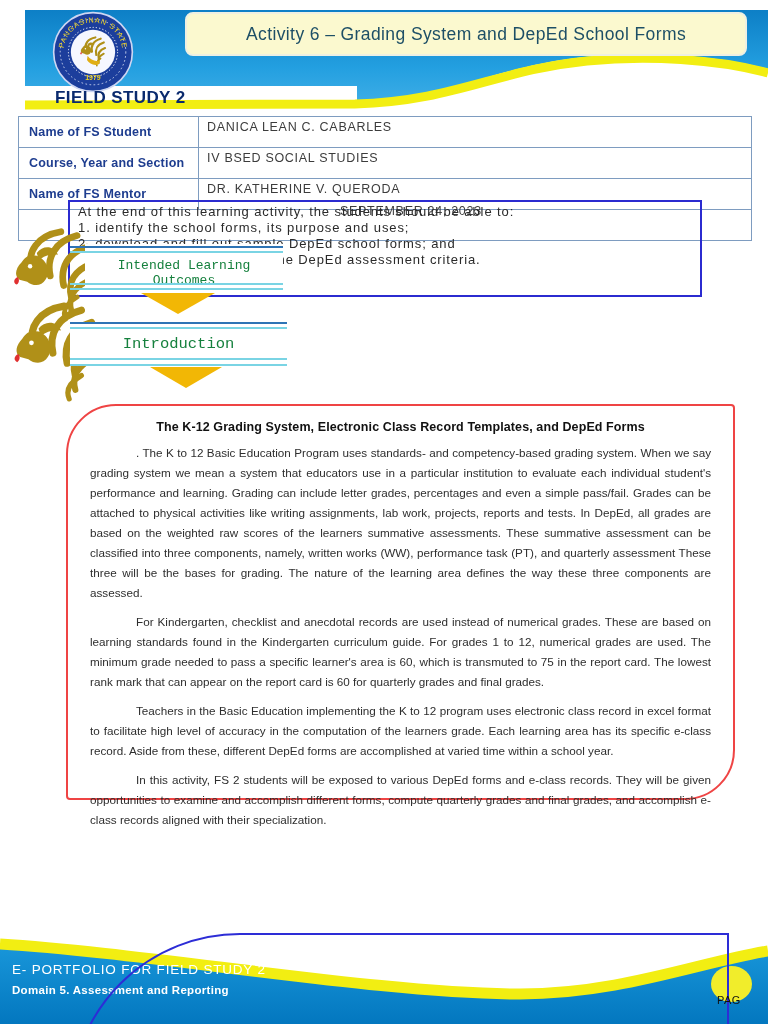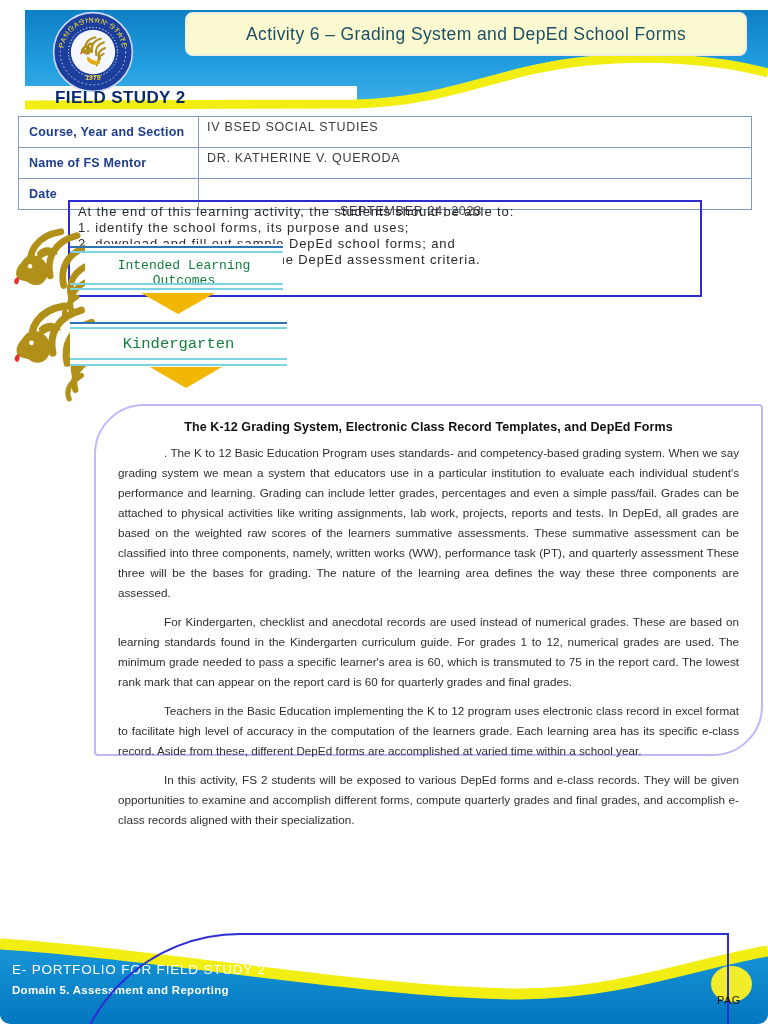--- a/index.html
+++ b/index.html
@@ -1,17 +1,17 @@
 <!DOCTYPE html>
 <html><head>
 <meta charset="utf-8">
 <style>
   html,body{margin:0;padding:0;background:#fff;}
   #page{position:relative;width:768px;height:1024px;background:#fff;overflow:hidden;
-        font-family:"Liberation Sans",sans-serif;border-radius:10px;}
+        font-family:"Liberation Sans",sans-serif;}
   .abs{position:absolute;}
 
   
   .hdr-band{left:25px;top:10px;width:743px;height:104px;
     background:linear-gradient(180deg,#0d7fc6 0%,#239fe0 55%,#45b2e8 100%);z-index:1;}
   .hdr-svg{left:25px;top:10px;width:743px;height:104px;z-index:2;}
   .activity-title{left:185px;top:12px;width:558px;height:40px;background:#fbf9cf;
     border:2px solid #eef0e2;border-radius:8px;display:flex;align-items:center;justify-content:center;
     color:#1d4f66;font-size:17.5px;letter-spacing:.4px;z-index:3;}
   .seal{left:52px;top:11px;width:82px;height:82px;z-index:4;}
@@ -29,22 +29,22 @@
   .ilo-box{left:68px;top:200px;width:630px;height:93px;border:2px solid #2b2bd0;z-index:2;}
   .ilo-line{position:absolute;left:8px;font-size:13px;color:#2a2a2a;letter-spacing:.9px;white-space:nowrap;}
   .banner-label-box{background:#fff;z-index:4;}
   .hline{height:2px;z-index:5;}
   .banner-text{z-index:5;text-align:center;color:#15803d;font-family:Liberation Mono, monospace;}
   .tri-down{width:0;height:0;border-left:37px solid transparent;border-right:37px solid transparent;
     border-top:21px solid #f2b705;z-index:5;}
   .lion{z-index:3;}
 
   
-  .content-box{left:66px;top:404px;width:669px;height:352px;box-sizing:border-box;
-    border:2px solid #c4b5fd;border-radius:50px 4px 50px 4px;padding:10px 22px;z-index:1;margin-left:28px;}
+  .content-box{left:66px;top:404px;width:669px;height:396px;box-sizing:border-box;
+    border:2px solid #ef4444;border-radius:50px 4px 50px 4px;padding:10px 22px;z-index:1;}
   .content-title{text-align:center;font-weight:bold;font-size:12.5px;color:#111;margin:4px 0 2px 0;letter-spacing:.1px;}
   .content-box p{font-size:11.7px;line-height:20px;color:#2e2e2e;text-align:justify;
     text-indent:46px;margin:9px 0;}
 
   
   .ftr-svg{left:0;top:905px;width:768px;height:119px;z-index:1;}
   .ftr-line1{left:12px;top:962px;font-size:13.5px;color:#fff;letter-spacing:.8px;z-index:3;}
   .ftr-line2{left:12px;top:984px;font-size:11.5px;font-weight:bold;color:#fff;letter-spacing:.3px;z-index:3;}
   .page-circle{left:711px;top:966px;width:41px;height:36px;border-radius:50%;background:#f1ed2b;z-index:4;}
   .page-label{left:717px;top:994px;font-size:11px;font-weight:normal;color:#111;z-index:6;letter-spacing:.5px;}
@@ -101,29 +101,32 @@
       <use href="#lion-glyph" fill="#e0ae14"></use>
       <path d="M30,65 C40,80 60,85 70,78 L66,92 C50,98 36,90 28,78 Z" fill="#e0ae14"></path>
     </g>
     <text x="50" y="84" text-anchor="middle" font-size="8.5" fill="#f2d51f" font-weight="bold" font-family="Liberation Sans, sans-serif">1979</text>
   </svg>
 
   <div class="abs field-study">FIELD STUDY 2</div>
 
   <div class="abs info-table">
     <div class="trow">
+      <div class="tlabel">Name of FS Student</div>
+      <div class="tvalue">DANICA LEAN C. CABARLES</div>
+    </div>
+    <div class="trow">
       <div class="tlabel">Course, Year and Section</div>
       <div class="tvalue">IV BSED SOCIAL STUDIES</div>
     </div>
     <div class="trow">
       <div class="tlabel">Name of FS Mentor</div>
       <div class="tvalue">DR. KATHERINE V. QUERODA</div>
     </div>
     <div class="trow">
-      <div class="tlabel">Date</div>
       <div class="tvalue"></div>
     </div>
   </div>
   <div class="abs date-value">SEPTEMBER 24, 2023</div>
 
   <div class="abs ilo-box">
     <div class="ilo-line" style="top:2px">At the end of this learning activity, the students should be able to:</div>
     <div class="ilo-line" style="top:18px">1. identify the school forms, its purpose and uses;</div>
     <div class="ilo-line" style="top:34px">2. download and fill out sample DepEd school forms; and</div>
     <div class="ilo-line" style="top:50px;left:203px">the DepEd assessment criteria.</div>
@@ -139,21 +142,21 @@
   <div class="abs hline" style="left:70px;top:283px;width:213px;background:#7ad4e4"></div>
   <div class="abs hline" style="left:70px;top:288px;width:213px;background:#7ad4e4"></div>
   <div class="abs tri-down" style="left:141px;top:293px"></div>
 
   <svg class="abs lion" style="left:8px;top:300px;width:102px;height:102px">
       <use href="#lion-glyph"></use>
     </svg>
   <div class="abs banner-label-box" style="left:70px;top:322px;width:217px;height:44px"></div>
   <div class="abs hline" style="left:70px;top:322px;width:217px;background:#2e74b5"></div>
   <div class="abs hline" style="left:70px;top:327px;width:217px;background:#7ad4e4"></div>
-  <div class="abs banner-text" style="left:70px;top:335px;width:217px;font-size:15.5px">Kindergarten</div>
+  <div class="abs banner-text" style="left:70px;top:335px;width:217px;font-size:15.5px">Introduction</div>
   <div class="abs hline" style="left:70px;top:358px;width:217px;background:#7ad4e4"></div>
   <div class="abs hline" style="left:70px;top:364px;width:217px;background:#7ad4e4"></div>
   <div class="abs tri-down" style="left:150px;top:367px;border-left-width:36px;border-right-width:36px"></div>
 
   <div class="abs content-box">
     <div class="content-title">The K-12 Grading System, Electronic Class Record Templates, and DepEd Forms</div>
     <p>. The K to 12 Basic Education Program uses standards- and competency-based grading system. When we say grading system we mean a system that educators use in a particular institution to evaluate each individual student's performance and learning. Grading can include letter grades, percentages and even a simple pass/fail. Grades can be attached to physical activities like writing assignments, lab work, projects, reports and tests. In DepEd,  all grades are based on the weighted raw scores of the learners summative assessments. These summative assessment can be classified into three components, namely, written works (WW), performance task (PT), and quarterly assessment These three will be the bases for grading. The nature of the learning area defines the way these three components are assessed.</p>
     <p>For Kindergarten, checklist and anecdotal records are used instead of numerical grades. These are based on learning standards found in the Kindergarten curriculum guide. For grades 1 to 12, numerical grades are used. The minimum grade needed to pass a specific learner's area is 60, which is transmuted to 75 in the report card. The lowest rank mark that can appear on the report card is 60 for quarterly grades and final grades.</p>
     <p>Teachers in the Basic Education implementing the K to 12 program uses electronic class record in excel format to facilitate high level of accuracy in the computation of the learners grade. Each learning area has its specific e-class record. Aside from these, different DepEd forms are accomplished at varied time within a school year.</p>
     <p>In this activity, FS 2 students will be exposed to various DepEd forms and e-class records. They will be given opportunities to examine and accomplish different forms, compute quarterly grades and final grades, and accomplish e-class records aligned with their specialization.</p>

